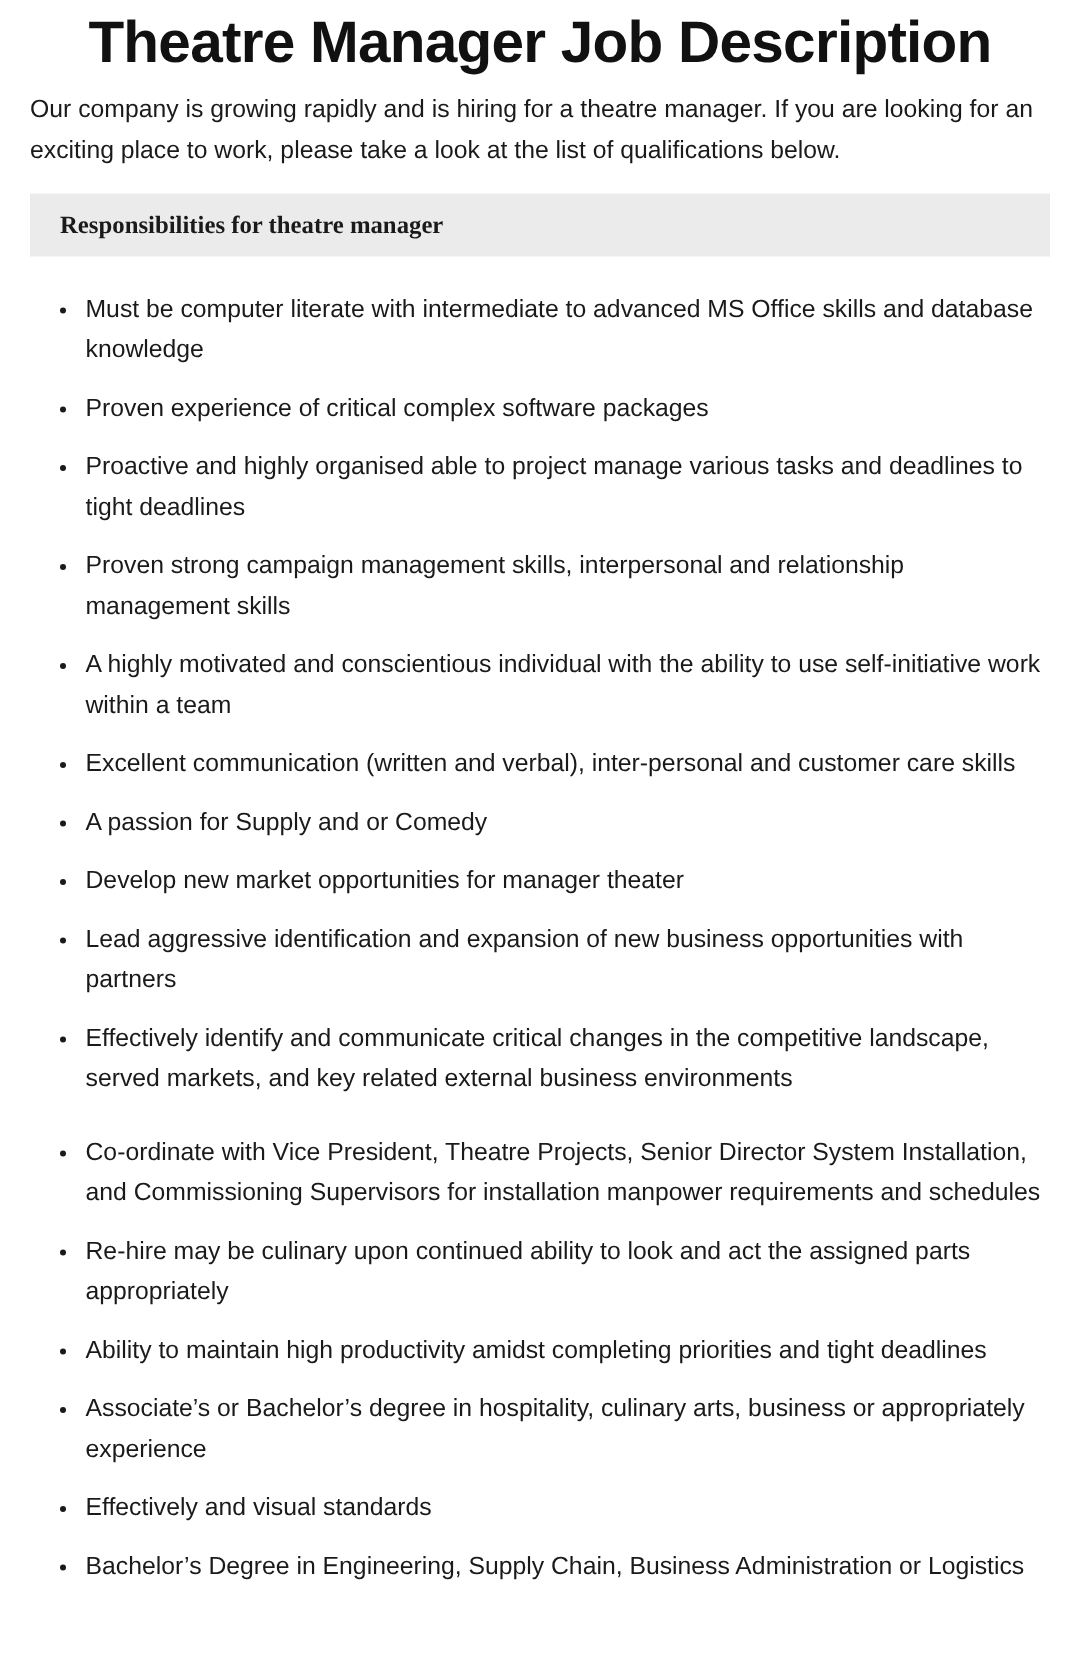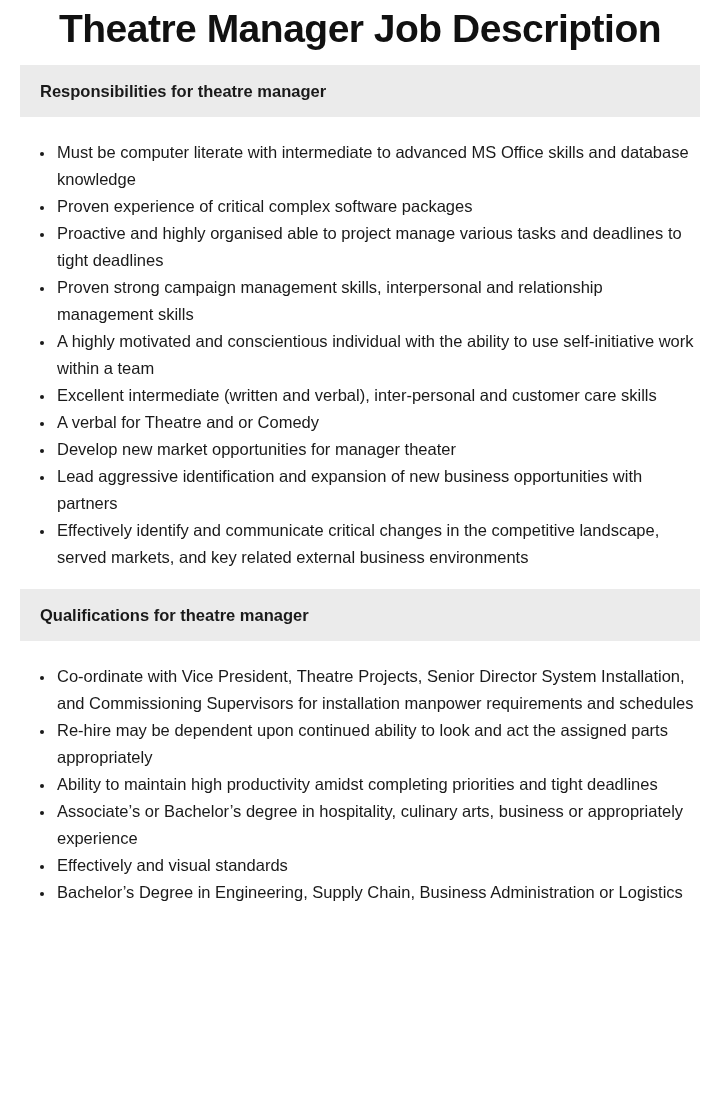--- a/index.html
+++ b/index.html
@@ -26,78 +26,78 @@
     letter-spacing: -0.5px;
     color: #111111;
   }
   .intro {
     font-size: 16.5px;
     line-height: 27px;
     margin: 10px 0 0 0;
   }
   .section-header {
     background: #ebebeb;
-    height: 52px;
+    height: 42px;
     display: flex;
     align-items: center;
     padding: 0 20px;
     margin-top: 15px;
+    font-family: Liberation Serif, serif;
   }
   .section-heading-label {
     font-size: 16.5px;
     font-weight: bold;
     color: #1a1a1a;
   }
   ul.bullets {
     margin: 22px 0 18px 0;
     padding-left: 35px;
     font-size: 16.5px;
     line-height: 27px;
     list-style: disc outside;
   }
   ul.bullets li {
     padding-left: 2px;
+    margin-top: 12px;
   }
   ul.bullets li::marker {
     font-size: 0.85em;
   }
 </style>
 </head>
 <body>
 
 <div class="page">
 
   <h1 class="page-title">Theatre Manager Job Description</h1>
 
+  <p class="intro">Our company is growing rapidly and is hiring for a theatre manager. If you are looking for an exciting place to work, please take a look at the list of qualifications below.</p>
 
   <div class="section">
     <div class="section-header">
       <span class="section-heading-label">Responsibilities for theatre manager</span>
     </div>
     <ul class="bullets">
         <li>Must be computer literate with intermediate to advanced MS Office skills and database knowledge</li>
         <li>Proven experience of critical complex software packages</li>
         <li>Proactive and highly organised able to project manage various tasks and deadlines to tight deadlines</li>
         <li>Proven strong campaign management skills, interpersonal and relationship management skills</li>
         <li>A highly motivated and conscientious individual with the ability to use self-initiative work within a team</li>
-        <li>Excellent intermediate (written and verbal), inter-personal and customer care skills</li>
-        <li>A verbal for Theatre and or Comedy</li>
+        <li>Excellent communication (written and verbal), inter-personal and customer care skills</li>
+        <li>A passion for Supply and or Comedy</li>
         <li>Develop new market opportunities for manager theater</li>
         <li>Lead aggressive identification and expansion of new business opportunities with partners</li>
         <li>Effectively identify and communicate critical changes in the competitive landscape, served markets, and key related external business environments</li>
       </ul>
   </div>
 
   <div class="section">
-    <div class="section-header">
-      <span class="section-heading-label">Qualifications for theatre manager</span>
-    </div>
     <ul class="bullets">
         <li>Co-ordinate with Vice President, Theatre Projects, Senior Director System Installation, and Commissioning Supervisors for installation manpower requirements and schedules</li>
-        <li>Re-hire may be dependent upon continued ability to look and act the assigned parts appropriately</li>
+        <li>Re-hire may be culinary upon continued ability to look and act the assigned parts appropriately</li>
         <li>Ability to maintain high productivity amidst completing priorities and tight deadlines</li>
         <li>Associate’s or Bachelor’s degree in hospitality, culinary arts, business or appropriately experience</li>
         <li>Effectively and visual standards</li>
         <li>Bachelor’s Degree in Engineering, Supply Chain, Business Administration or Logistics</li>
       </ul>
   </div>
 
 </div>
 
 </body></html>

